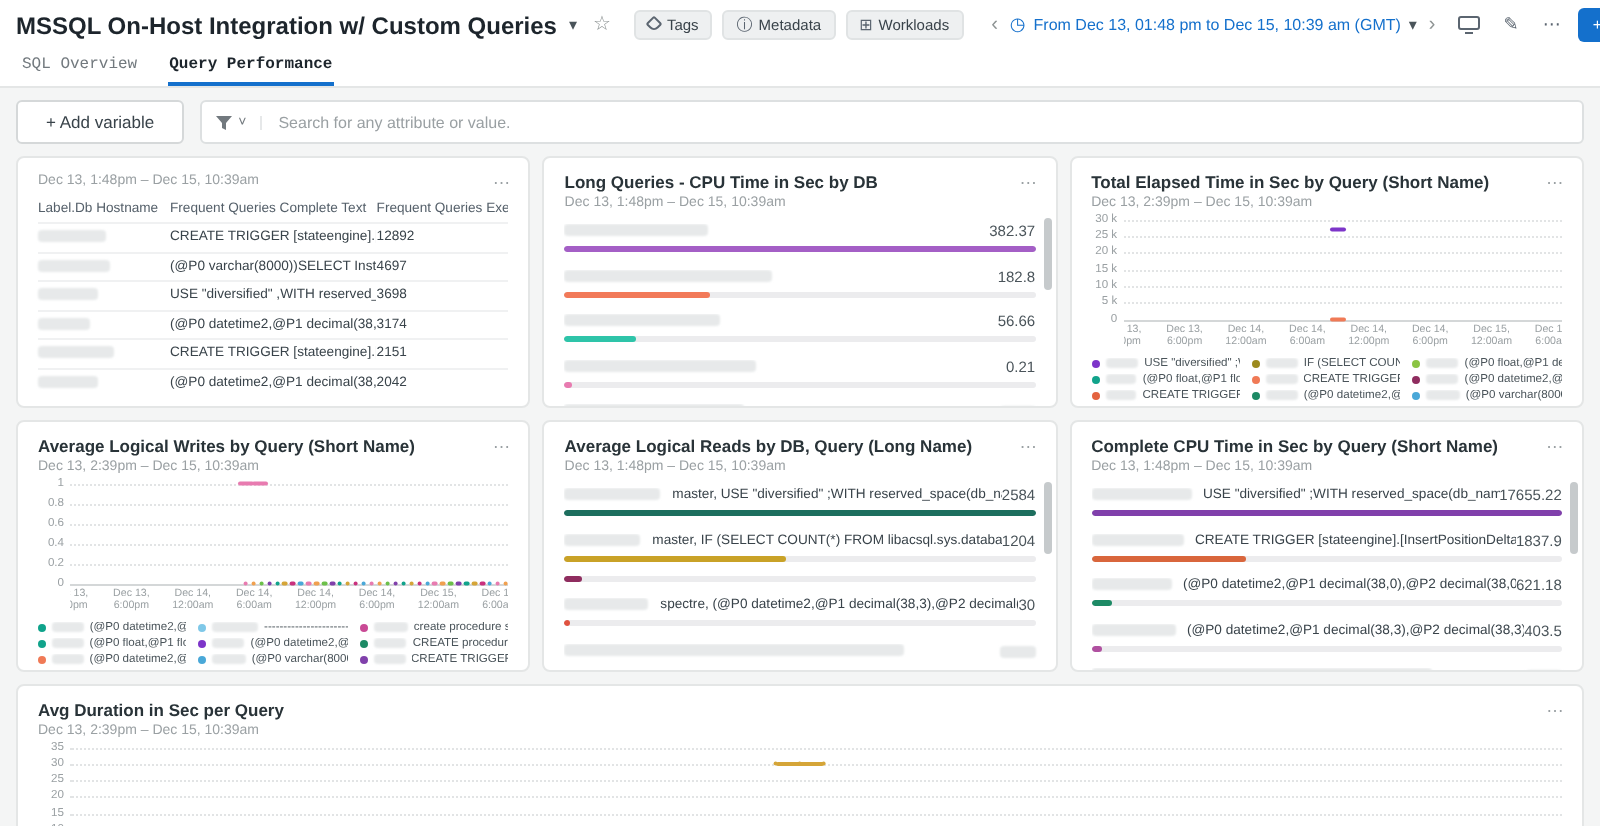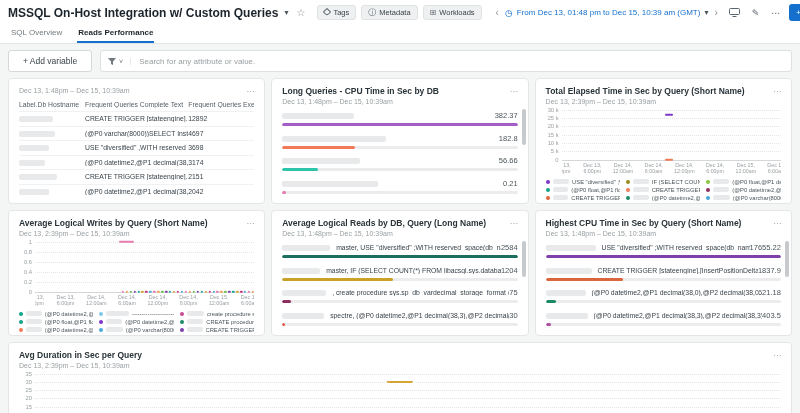--- a/index.html
+++ b/index.html
@@ -17,21 +17,21 @@
   .spacer { flex:1; }
   .timenav { display:flex; align-items:center; gap:4px; font-size:8px; color:#1470cc; white-space:nowrap; }
   .navchev { color:#8e9494; font-size:10px; cursor:pointer; padding:0 2px; }
   .clock { font-size:9px; }
   .iconbtn { color:#5b6570; font-size:9px; padding:2px 3px; border-radius:3px; cursor:pointer; }
   .iconbtn svg { display:block; }
   .addwidget { background:#1470cc; color:#fff; font-size:8px; border:none; border-radius:3px;
     padding:4px 7px; white-space:nowrap; cursor:pointer; }
   
   .tabs { background:#fff; display:flex; gap:14px; padding:2px 10px 0; border-bottom:1px solid #e4e6e6; }
-  .tab { font-size:8px; padding:3px 1px 4px; color:#72797e; cursor:pointer; border-bottom:2px solid transparent; }
+  .tab { font-size:8px; padding:3px 1px 4px; color:#72797e; cursor:pointer; border-bottom:2px solid transparent;font-family:Liberation Mono, monospace; }
   .tab.active { color:#1d252c; font-weight:bold; border-bottom-color:#1470cc; }
   
   .toolbar { display:flex; gap:8px; padding:6px 8px 4px; align-items:center; }
   .add-var { background:#fff; border:1px solid #d5d8d9; border-radius:3px; font-size:8.5px;
     color:#39434a; padding:5px 14px; cursor:pointer; white-space:nowrap; }
   .searchwrap { flex:1; background:#fff; border:1px solid #dde0e1; border-radius:3px;
     display:flex; align-items:center; height:22px; }
   .funnelseg { display:flex; align-items:center; gap:3px; padding:0 7px; border-right:1px solid #e6e8e9; color:#72797e; }
   .funnelseg .chev { font-size:7px; }
   .searchwrap input { flex:1; border:none; outline:none; font-size:8px; color:#39434a; padding:0 8px;
@@ -117,21 +117,21 @@
         <line x1="3.5" y1="8.5" x2="7.5" y2="8.5" stroke="#5b6570"></line>
       </svg>
   </span>
   <span class="iconbtn"><span>✎</span></span>
   <span class="iconbtn"><span>⋯</span></span>
   <button class="addwidget">+ Add widget</button>
 </div>
 
 <div class="tabs" id="tabs">
     <span class="tab">SQL Overview</span>
-    <span class="tab active">Reads Performance</span>
+    <span class="tab active">Query Performance</span>
   </div>
 
 <div class="toolbar">
   <button class="add-var">+ Add variable</button>
   <div class="searchwrap">
     <span class="funnelseg">
       <svg width="8" height="7" viewBox="0 0 8 7">
           <path d="M0 0h8L5 3.5V7L3 6V3.5z" fill="#72797e"></path>
         </svg>
       <span class="chev">˅</span>
@@ -526,24 +526,20 @@
           <div class="brow">
             <div class="brow-top">
               <div class="btext"><span class="blur" style="width: 38px;"></span><span style="margin-left: 4px;"> master, IF (SELECT COUNT(*) FROM libacsql.sys.database...</span></div>
               <div class="bval">1204</div>
             </div>
             <div class="btrack">
               <div class="bfill" style="width: 47%; background: rgb(201, 162, 39);"></div>
             </div>
           </div>
           <div class="brow">
-            <div class="brow-top">
-              <div class="btext"><span class="blur" style="width: 44px;"></span><span style="margin-left: 4px;"> , create procedure sys.sp_db_vardecimal_storage_format @d...</span></div>
-              <div class="bval">75</div>
-            </div>
             <div class="btrack">
               <div class="bfill" style="width: 3.5%; background: rgb(143, 45, 95);"></div>
             </div>
           </div>
           <div class="brow">
             <div class="brow-top">
               <div class="btext"><span class="blur" style="width: 42px;"></span><span style="margin-left: 4px;"> spectre, (@P0 datetime2,@P1 decimal(38,3),@P2 decimal(3...</span></div>
               <div class="bval">30</div>
             </div>
             <div class="btrack">
@@ -553,21 +549,21 @@
           <div class="brow">
             <div class="brow-top">
               <div class="btext"><span class="blur" style="width: 170px;"></span></div>
               <div class="bval"><span class="blur" style="width: 18px;"></span></div>
             </div>
           </div>
         </div>
       <div class="vscroll"></div>
     </div>
     <div class="panel">
-      <div class="ptitle">Highest CPU Time in Sec by Query (Short Name)</div>
+      <div class="ptitle">Complete CPU Time in Sec by Query (Short Name)</div>
       <div class="psub">Dec 13, 1:48pm – Dec 15, 10:39am</div>
       <div class="pmenu">…</div>
       <div class="bars" id="p6-bars">
           <div class="brow">
             <div class="brow-top">
               <div class="btext"><span class="blur" style="width: 50px;"></span><span style="margin-left: 4px;"> USE "diversified" ;WITH reserved_space(db_name,</span></div>
               <div class="bval">17655.22</div>
             </div>
             <div class="btrack">
               <div class="bfill" style="width: 100%; background: rgb(128, 64, 171);"></div>

